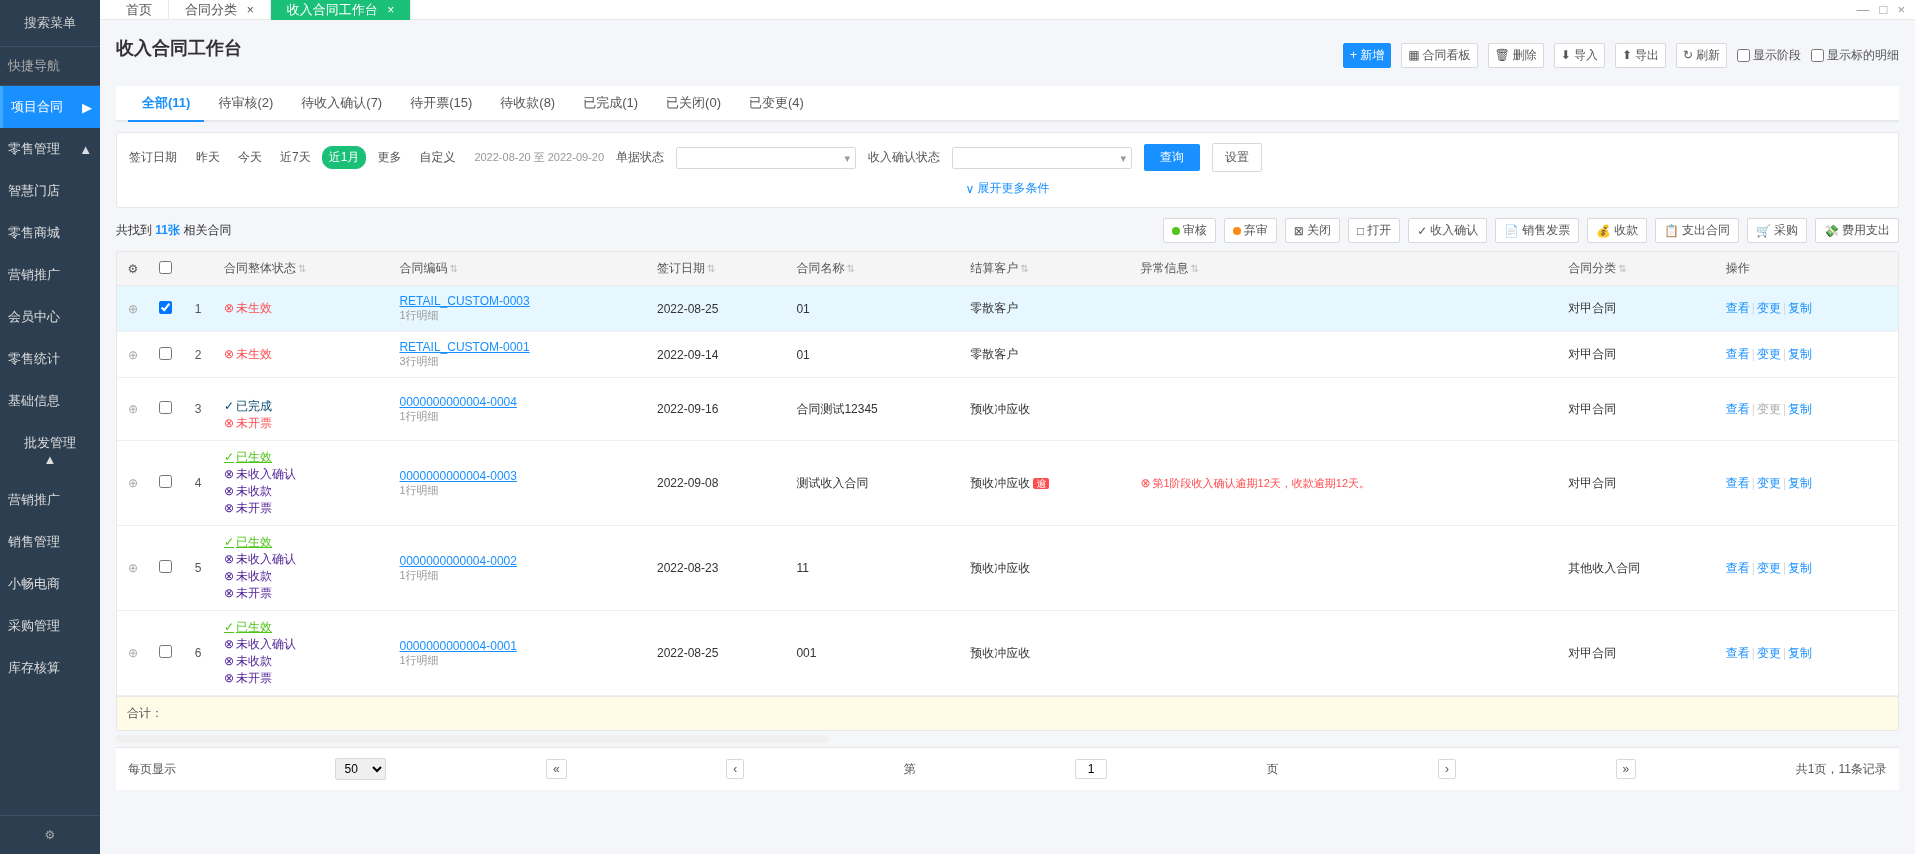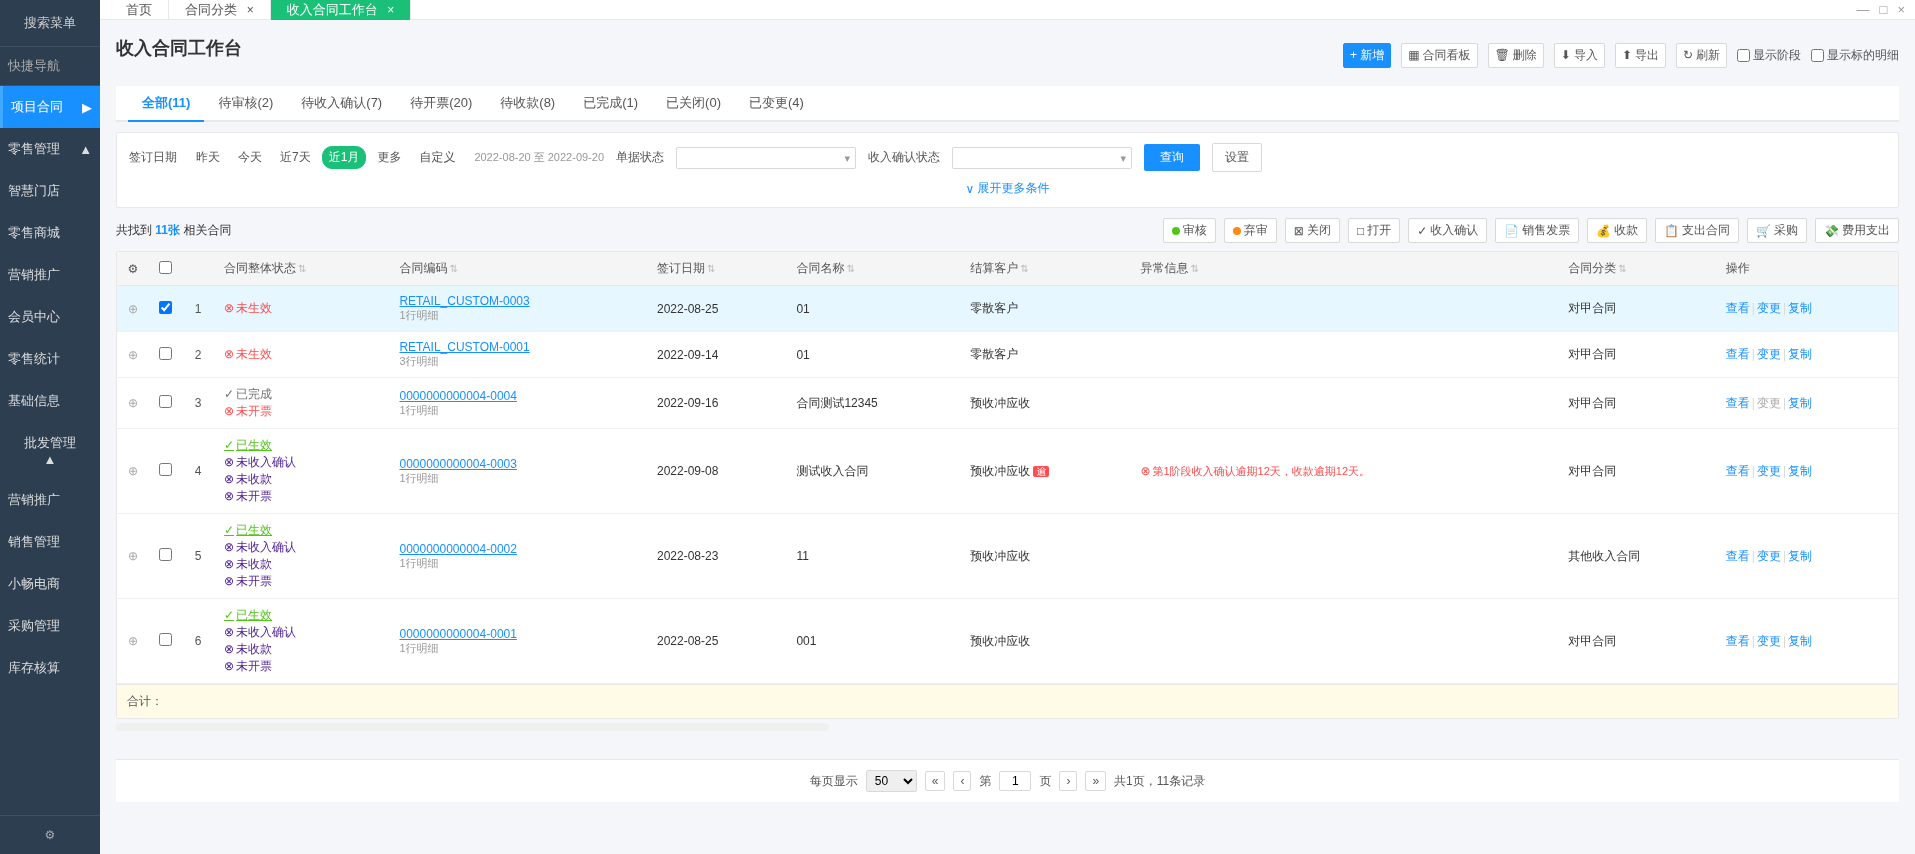--- a/index.html
+++ b/index.html
@@ -62,38 +62,38 @@
     .dot-green { background: #52c41a; }
     .dot-orange { background: #fa8c16; }
 
     
     .table-wrap { background: #fff; border: 1px solid #e8e8e8; border-radius: 2px; overflow-x: auto; }
     table { width: 100%; border-collapse: collapse; font-size: 12px; }
     th { background: #f5f5f5; padding: 8px 10px; text-align: left; border-bottom: 1px solid #e8e8e8; color: #555; font-weight: normal; white-space: nowrap; }
     td { padding: 8px 10px; border-bottom: 1px solid #f0f0f0; color: #333; vertical-align: middle; }
     tr.selected td { background: #e6f7ff; }
     .status-invalid { color: #ff4d4f; font-size: 12px; }
-    .status-complete { color: #737373; font-size: 12px; }
+    .status-complete { color: #0c4a6e; font-size: 12px; margin-top: 12px; }
     .status-active { color: #52c41a; font-size: 12px; text-decoration: underline; }
     .status-warning { color: #4c1d95; font-size: 12px; }
     .contract-link { color: #1890ff; text-decoration: underline; cursor: pointer; font-size: 12px; }
     .sub-text { color: #999; font-size: 11px; }
     .op-btn { color: #1890ff; cursor: pointer; font-size: 12px; }
     .op-btn.disabled { color: #aaa; }
     .op-separator { color: #d9d9d9; margin: 0 2px; }
     .error-text { color: #ff4d4f; font-size: 11px; }
     .num-col { color: #555; text-align: center; }
     .tag-red { background: #ff4d4f; color: #fff; border-radius: 2px; padding: 0 3px; font-size: 10px; }
     .icon-warning { color: #ff4d4f; margin-right: 2px; }
 
     
     .table-footer { background: #fffbe6; padding: 8px 10px; font-size: 12px; color: #555; border-top: 1px solid #e8e8e8; }
 
     
-    .pagination { display: flex; align-items: center; justify-content: center; padding: 10px 12px; background: #fff; border-top: 1px solid #e8e8e8; gap: 8px; font-size: 12px; color: #555; margin-top: 24px; }
+    .pagination { display: flex; align-items: center; justify-content: space-between; padding: 10px 12px; background: #fff; border-top: 1px solid #e8e8e8; gap: 8px; font-size: 12px; color: #555; }
     .page-select { border: 1px solid #d9d9d9; border-radius: 2px; padding: 2px 4px; font-size: 12px; }
     .page-btn { border: 1px solid #d9d9d9; border-radius: 2px; padding: 2px 6px; cursor: pointer; background: #fff; color: #555; font-size: 12px; }
     .page-btn:disabled { color: #ccc; cursor: not-allowed; }
     .page-input { border: 1px solid #d9d9d9; border-radius: 2px; width: 32px; text-align: center; padding: 2px 4px; font-size: 12px; }
 
     .scrollbar-container { overflow-x: auto; }
     .h-scrollbar { height: 8px; background: #f0f0f0; border-radius: 4px; margin: 4px 0; cursor: pointer; }
 
     
     .sort-icon { color: #bbb; font-size: 10px; margin-left: 2px; }
@@ -211,21 +211,21 @@
           <input type="checkbox" style="">
           <span>显示标的明细</span>
         </label>
       </div>
     </div>
 
     <div class="filter-tabs">
       <div class="filter-tab active">全部(11)</div>
       <div class="filter-tab">待审核(2)</div>
       <div class="filter-tab">待收入确认(7)</div>
-      <div class="filter-tab">待开票(20)</div>
+      <div class="filter-tab">待开票(15)</div>
       <div class="filter-tab">待收款(8)</div>
       <div class="filter-tab">已完成(1)</div>
       <div class="filter-tab">已关闭(0)</div>
       <div class="filter-tab">已变更(4)</div>
     </div>
 
     <div class="search-bar">
       <div class="search-row">
         <span class="search-label">签订日期</span>
         <div class="search-date-btns">

